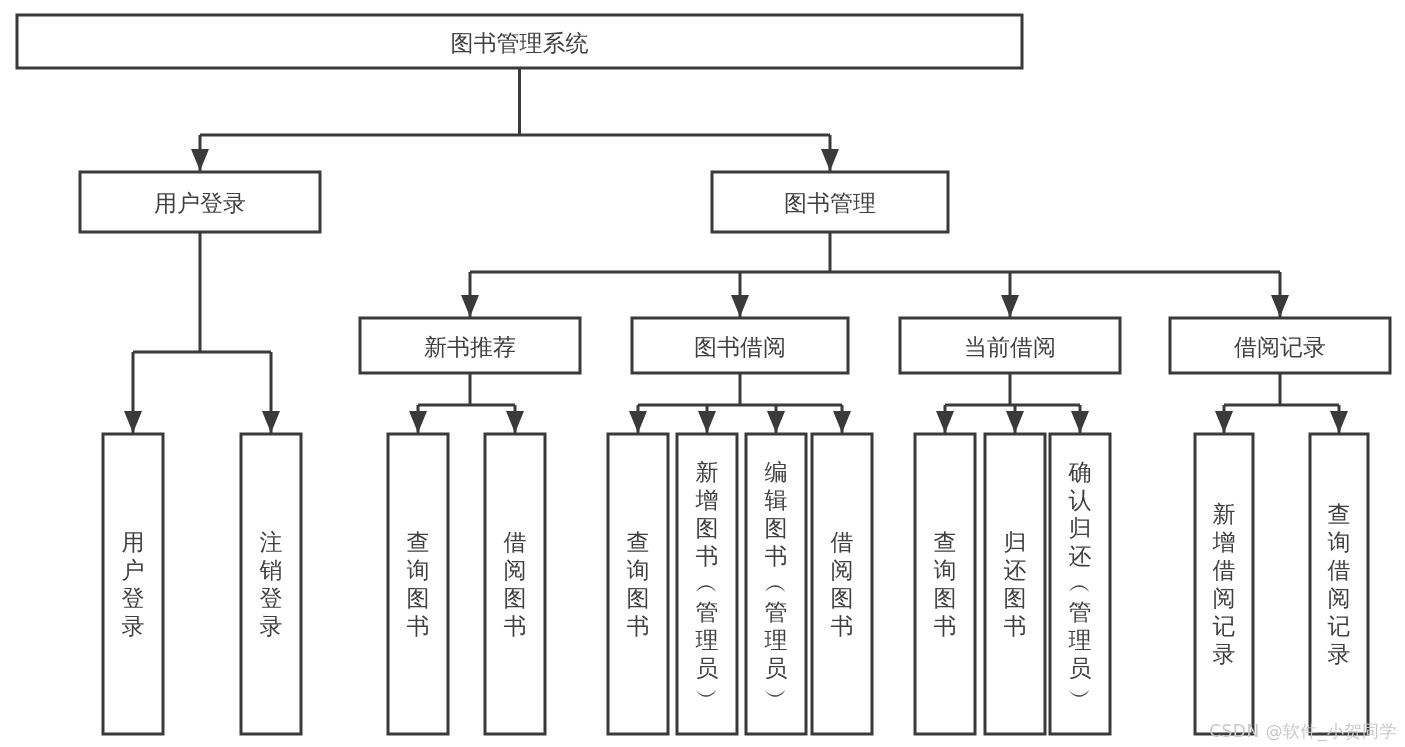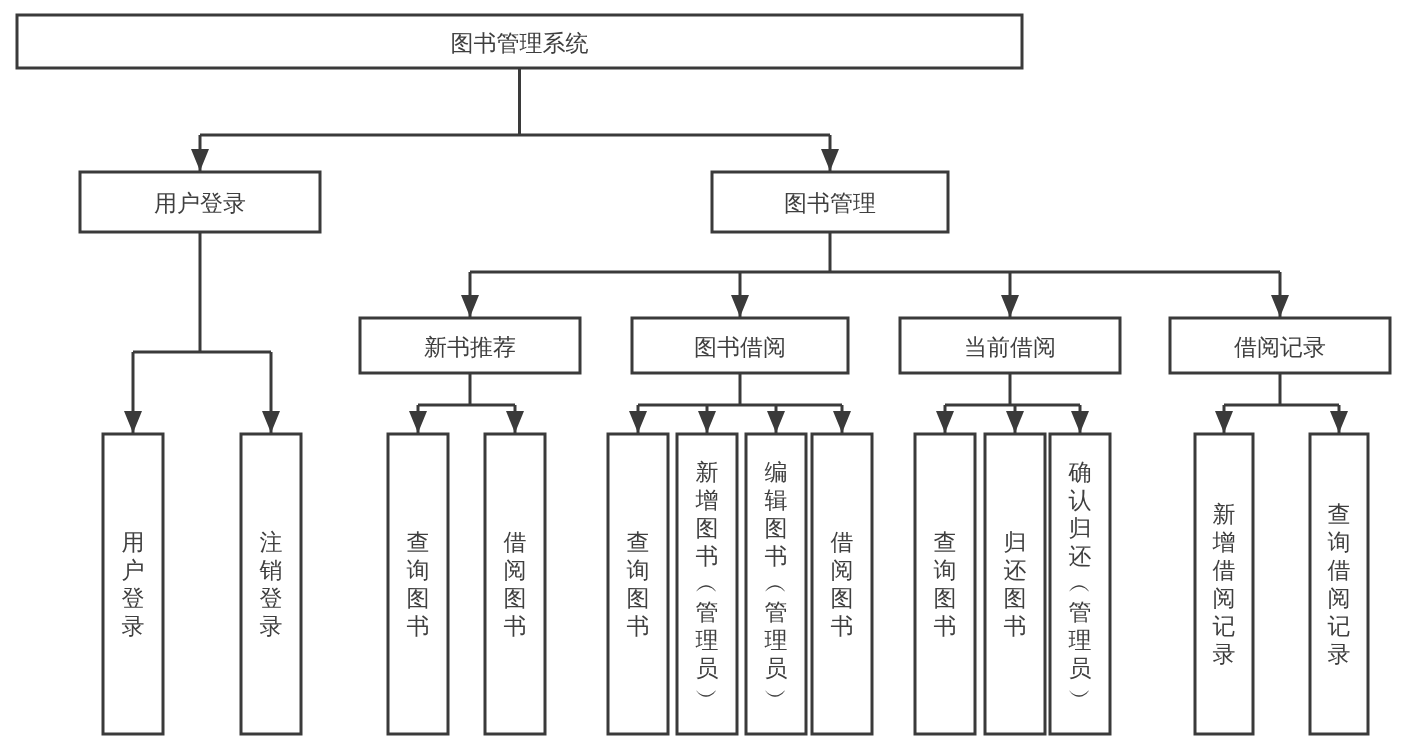--- a/index.html
+++ b/index.html
@@ -206,13 +206,14 @@
         <g>
           <rect x="1195" y="434" width="58" height="300" class="node-box"></rect>
           <text x="1224" y="521.84" class="node-label-v"><tspan x="1224" dy="0">新</tspan><tspan x="1224" dy="28">增</tspan><tspan x="1224" dy="28">借</tspan><tspan x="1224" dy="28">阅</tspan><tspan x="1224" dy="28">记</tspan><tspan x="1224" dy="28">录</tspan></text>
         </g>
         <g>
           <rect x="1310" y="434" width="58" height="300" class="node-box"></rect>
           <text x="1339" y="521.84" class="node-label-v"><tspan x="1339" dy="0">查</tspan><tspan x="1339" dy="28">询</tspan><tspan x="1339" dy="28">借</tspan><tspan x="1339" dy="28">阅</tspan><tspan x="1339" dy="28">记</tspan><tspan x="1339" dy="28">录</tspan></text>
         </g>
       </g>
   </svg>
+  <div class="watermark-text">CSDN @软件_小贺同学</div>
 </div>
 
 </body></html>

